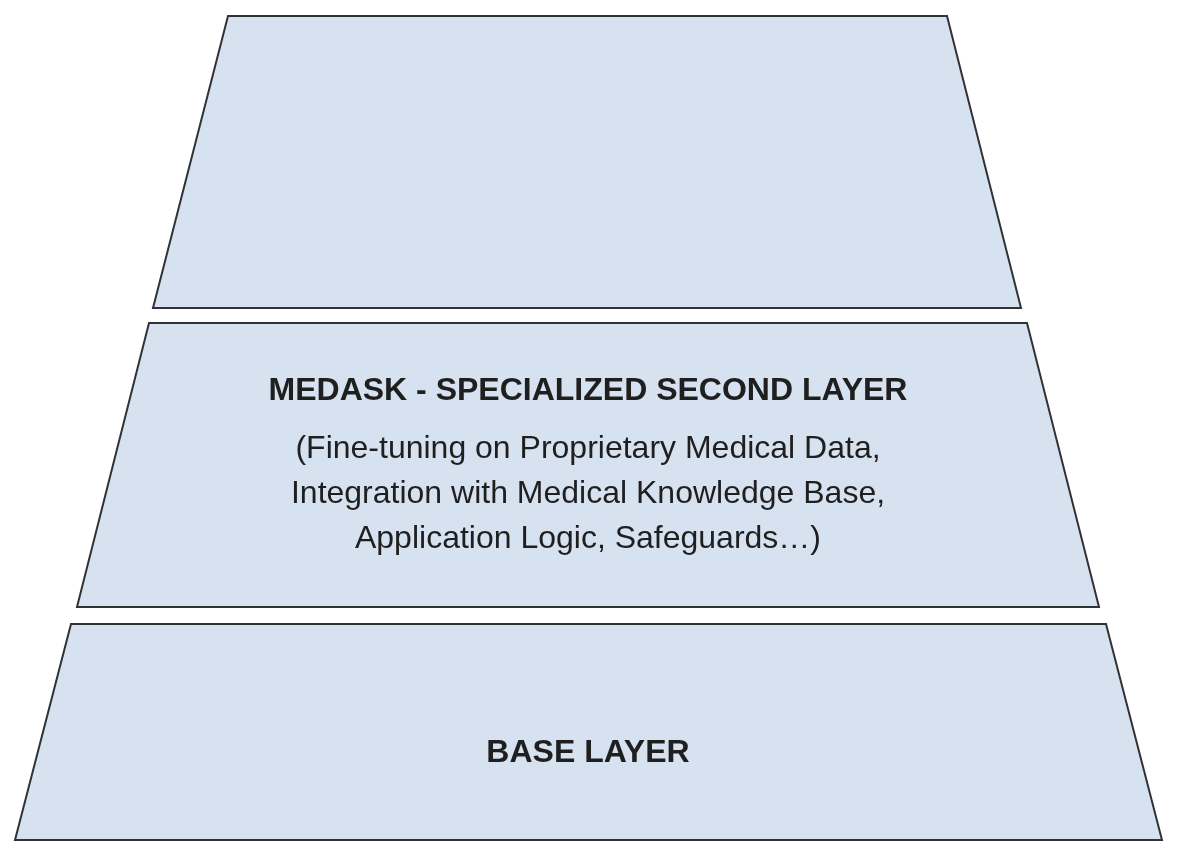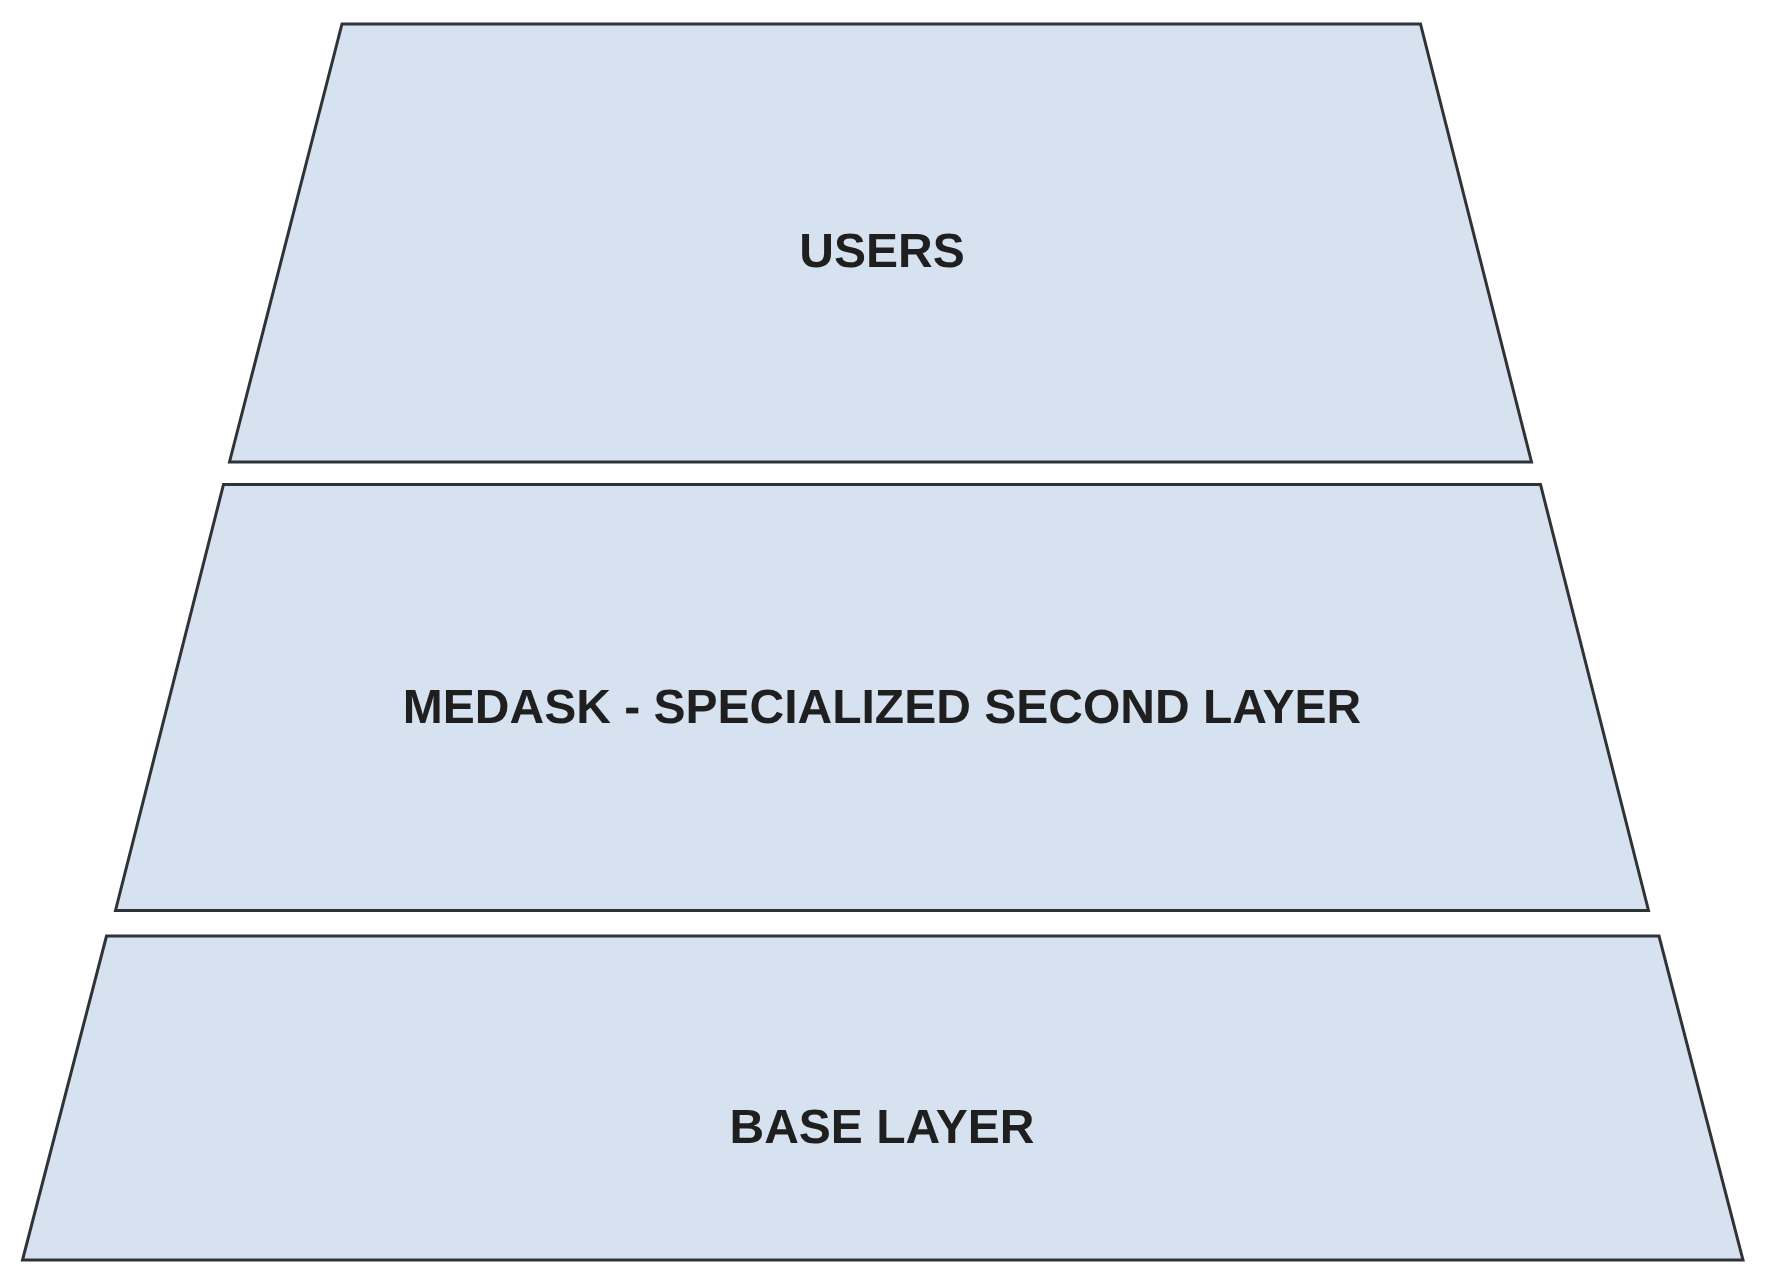--- a/index.html
+++ b/index.html
@@ -31,21 +31,21 @@
     width: 1000px;
     display: flex;
     flex-direction: column;
     justify-content: center;
     align-items: center;
     text-align: center;
     color: #1f1f1f;
     pointer-events: none;
   }
   .layer-1 { top: 16px;  height: 292px; padding-top: 12px; }
-  .layer-2 { top: 326px; height: 284px; padding-top: 10px; align-items: center; }
+  .layer-2 { top: 311px; height: 284px; padding-top: 10px; align-items: center; }
   .layer-3 { top: 624px; height: 216px; padding-top: 26px; }
   .layer-title {
     font-size: 32px;
     font-weight: bold;
     line-height: 45px;
     margin-bottom: 13px;
     white-space: pre-line;
   }
   .layer-desc {
     font-size: 32px;
@@ -59,24 +59,26 @@
 
 <div class="stage">
 
   <svg class="shapes" width="1186" height="856" viewBox="0 0 1186 856" aria-hidden="true">
     <polygon class="trap" points="228,16 947,16 1021,308 153,308" fill="#d7e2f0"></polygon>
     <polygon class="trap" points="149,323 1027,323 1099,607 77,607" fill="#d7e2f0"></polygon>
     <polygon class="trap" points="71,624 1106,624 1162,840 15,840" fill="#d7e2f0"></polygon>
   </svg>
 
   <div class="layer-text layer-1">
-    <div class="layer-title">USERS</div>
   </div>
 
   <div class="layer-text layer-2">
     <div class="layer-title">MEDASK - SPECIALIZED SECOND LAYER</div>
+    <div class="layer-desc">(Fine-tuning on Proprietary Medical Data,
+Integration with Medical Knowledge Base,
+Application Logic, Safeguards…)</div>
   </div>
 
   <div class="layer-text layer-3">
     <div class="layer-title">BASE LAYER</div>
   </div>
 
 </div>
 
 </body></html>

